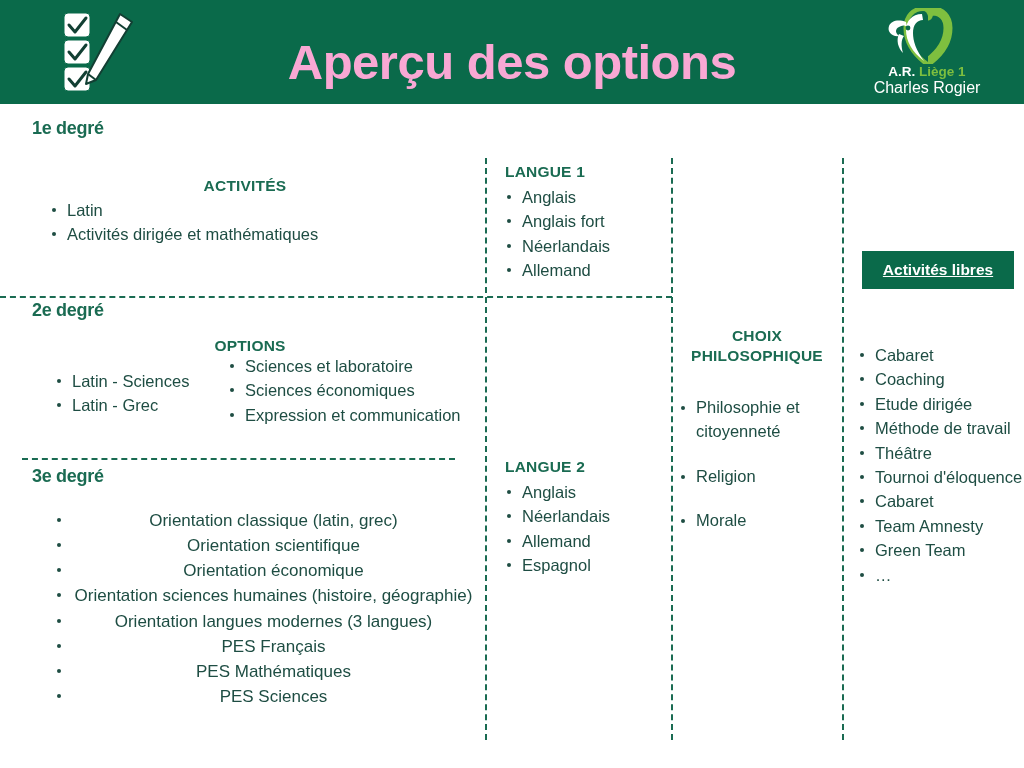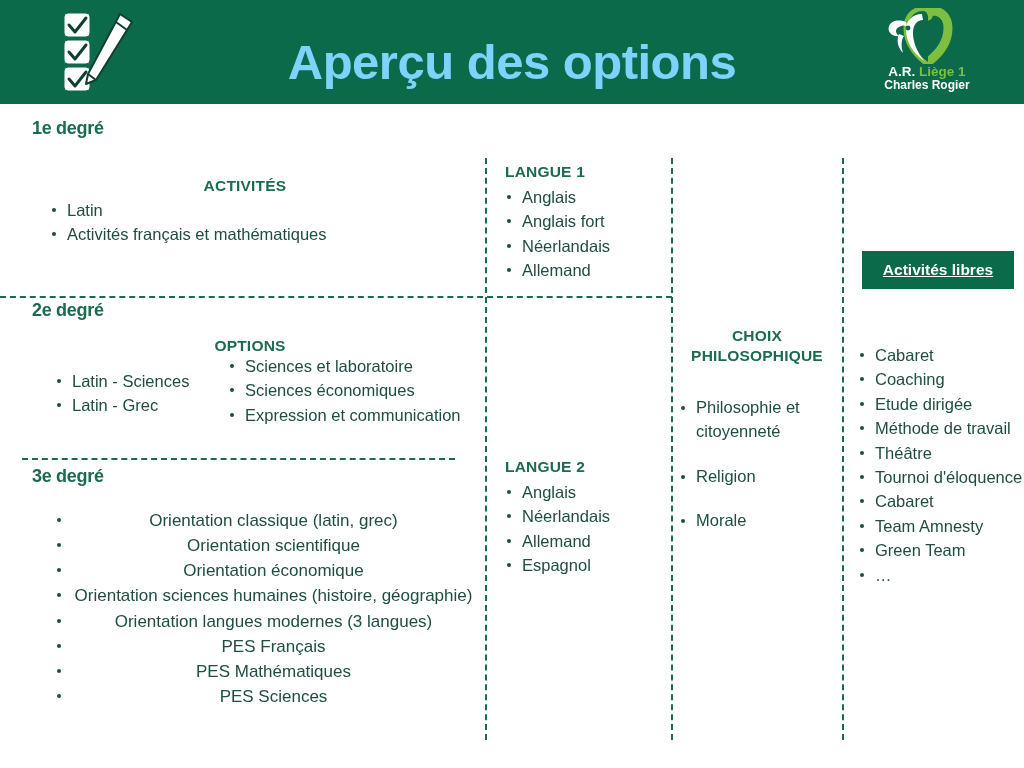--- a/index.html
+++ b/index.html
@@ -29,21 +29,21 @@
   }
 
   .header-title {
     position: absolute;
     left: 0; top: 0;
     width: 1024px;
     height: 124px;
     display: flex;
     align-items: center;
     justify-content: center;
-    color: #7dd3fc;
+    color: #f9a8d4;
     font-size: 49px;
     font-weight: bold;
     letter-spacing: -0.5px;
     line-height: 1;
   }
 
   
   .checklist-icon {
     position: absolute;
     left: 58px;
@@ -63,21 +63,21 @@
   .logo-mark { position: absolute; left: 14px; top: 0; width: 92px; height: 56px; }
   .logo-text {
     position: absolute;
     left: 0; top: 56px;
     width: 118px;
     text-align: center;
     line-height: 1.12;
   }
   .logo-line1 { font-size: 13.5px; font-weight: bold; color: #ffffff; white-space: nowrap; }
   .logo-line1 .lime { color: #7ebf3f; }
-  .logo-line2 { font-size: 12px; font-weight: bold; color: #ffffff; white-space: nowrap; }
+  .logo-line2 { font-size: 16px; font-weight: normal; color: #ffffff; white-space: nowrap; }
 
   
   .canvas {
     position: absolute;
     left: 0; top: 104px;
     width: 1024px;
     height: 664px;
   }
 
   
@@ -233,21 +233,21 @@
   <div class="hrule h1"></div>
   <div class="hrule h2"></div>
 
   <div class="degree-title" id="deg1-title">1e degré</div>
   <div class="degree-title" id="deg2-title">2e degré</div>
   <div class="degree-title" id="deg3-title">3e degré</div>
 
   <div class="col-head" id="head-activites">ACTIVITÉS</div>
   <ul class="opts" id="list-activites">
       <li>Latin</li>
-      <li>Activités français et mathématiques</li>
+      <li>Activités dirigée et mathématiques</li>
     </ul>
 
   <div class="col-head" id="head-options">OPTIONS</div>
   <ul class="opts" id="list-opt-left">
       <li>Latin - Sciences</li>
       <li>Latin - Grec</li>
     </ul>
   <ul class="opts" id="list-opt-right">
       <li>Sciences et laboratoire</li>
       <li>Sciences économiques</li>

